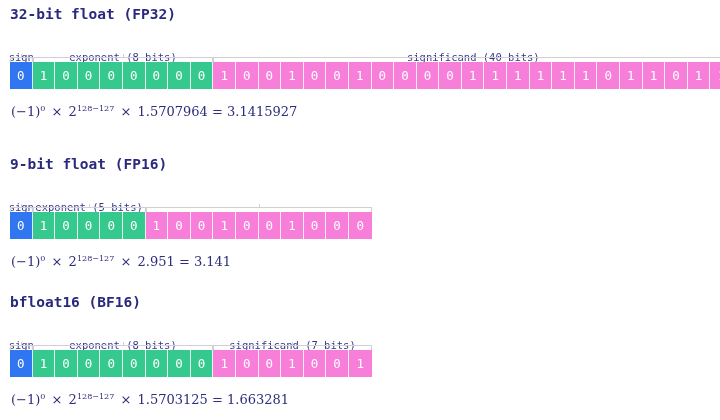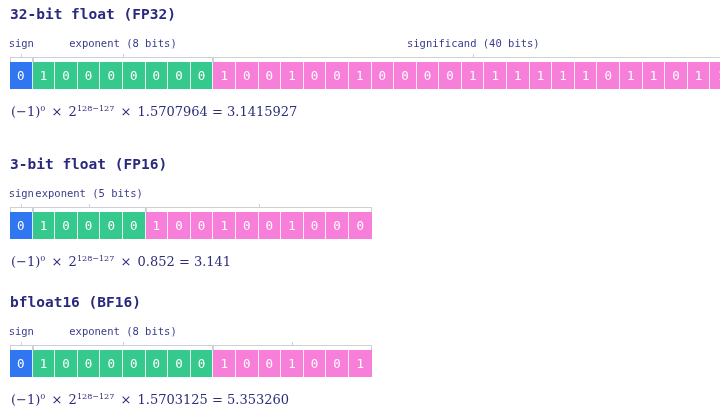--- a/index.html
+++ b/index.html
@@ -32,20 +32,21 @@
     color: #29297d;
     letter-spacing: 0px;
     white-space: nowrap;
   }
 
   .labels {
     position: absolute;
     left: 0;
     width: 616px;
     height: 14px;
+    margin-top: 14px;
   }
   .grp-label {
     position: absolute;
     font-family: "DejaVu Sans Mono", monospace;
     font-size: 10.5px;
     color: #3a3a8c;
     white-space: nowrap;
     transform: translateX(-50%);
     top: 0;
   }
@@ -165,21 +166,21 @@
         <div class="bit sig">0</div>
         <div class="bit sig">1</div>
         <div class="bit sig">1</div>
         <div class="bit sig">0</div>
         <div class="bit sig">1</div>
         <div class="bit sig">1</div>
       </div>
       <div class="equation" style="top: 98px;"><span>(−1)</span><sup>0</sup><span class="eq-times"> × </span><span>2</span><sup>128−127</sup><span class="eq-times"> × </span><span>1.5707964</span><span> = </span><span>3.1415927</span></div>
     </div>
     <div class="section" style="top: 156px;">
-      <div class="sec-title">3-bit float (FP16)</div>
+      <div class="sec-title">9-bit float (FP16)</div>
       <div class="labels" style="top: 31px;">
         <div class="grp-label" style="left: 21.3px;">sign</div>
         <div class="grp-label" style="left: 89.1px;">exponent (5 bits)</div>
       </div>
       <div class="brackets" style="top: 47px;">
         <div class="bracket" style="left: 10px; width: 22.6px;">
           <span class="tick"></span>
         </div>
         <div class="bracket" style="left: 32.6px; width: 113px;">
           <span class="tick"></span>
@@ -199,27 +200,28 @@
         <div class="bit sig">0</div>
         <div class="bit sig">0</div>
         <div class="bit sig">1</div>
         <div class="bit sig">0</div>
         <div class="bit sig">0</div>
         <div class="bit sig">1</div>
         <div class="bit sig">0</div>
         <div class="bit sig">0</div>
         <div class="bit sig">0</div>
       </div>
-      <div class="equation" style="top: 98px;"><span>(−1)</span><sup>0</sup><span class="eq-times"> × </span><span>2</span><sup>128−127</sup><span class="eq-times"> × </span><span>0.852</span><span> = </span><span>3.141</span></div>
+      <div class="equation" style="top: 98px;"><span>(−1)</span><sup>0</sup><span class="eq-times"> × </span><span>2</span><sup>128−127</sup><span class="eq-times"> × </span><span>2.951</span><span> = </span><span>3.141</span></div>
     </div>
     <div class="section" style="top: 294px;">
       <div class="sec-title">bfloat16 (BF16)</div>
       <div class="labels" style="top: 31px;">
         <div class="grp-label" style="left: 21.3px;">sign</div>
         <div class="grp-label" style="left: 123px;">exponent (8 bits)</div>
+        <div class="grp-label" style="left: 292.5px;">significand (7 bits)</div>
       </div>
       <div class="brackets" style="top: 47px;">
         <div class="bracket" style="left: 10px; width: 22.6px;">
           <span class="tick"></span>
         </div>
         <div class="bracket" style="left: 32.6px; width: 180.8px;">
           <span class="tick"></span>
         </div>
         <div class="bracket" style="left: 213.4px; width: 158.2px;">
           <span class="tick"></span>
@@ -236,15 +238,15 @@
         <div class="bit exp">0</div>
         <div class="bit exp">0</div>
         <div class="bit sig">1</div>
         <div class="bit sig">0</div>
         <div class="bit sig">0</div>
         <div class="bit sig">1</div>
         <div class="bit sig">0</div>
         <div class="bit sig">0</div>
         <div class="bit sig">1</div>
       </div>
-      <div class="equation" style="top: 98px;"><span>(−1)</span><sup>0</sup><span class="eq-times"> × </span><span>2</span><sup>128−127</sup><span class="eq-times"> × </span><span>1.5703125</span><span> = </span><span>5.353260</span></div>
+      <div class="equation" style="top: 98px;"><span>(−1)</span><sup>0</sup><span class="eq-times"> × </span><span>2</span><sup>128−127</sup><span class="eq-times"> × </span><span>1.5703125</span><span> = </span><span>1.663281</span></div>
     </div>
   </div>
 
 </body></html>

